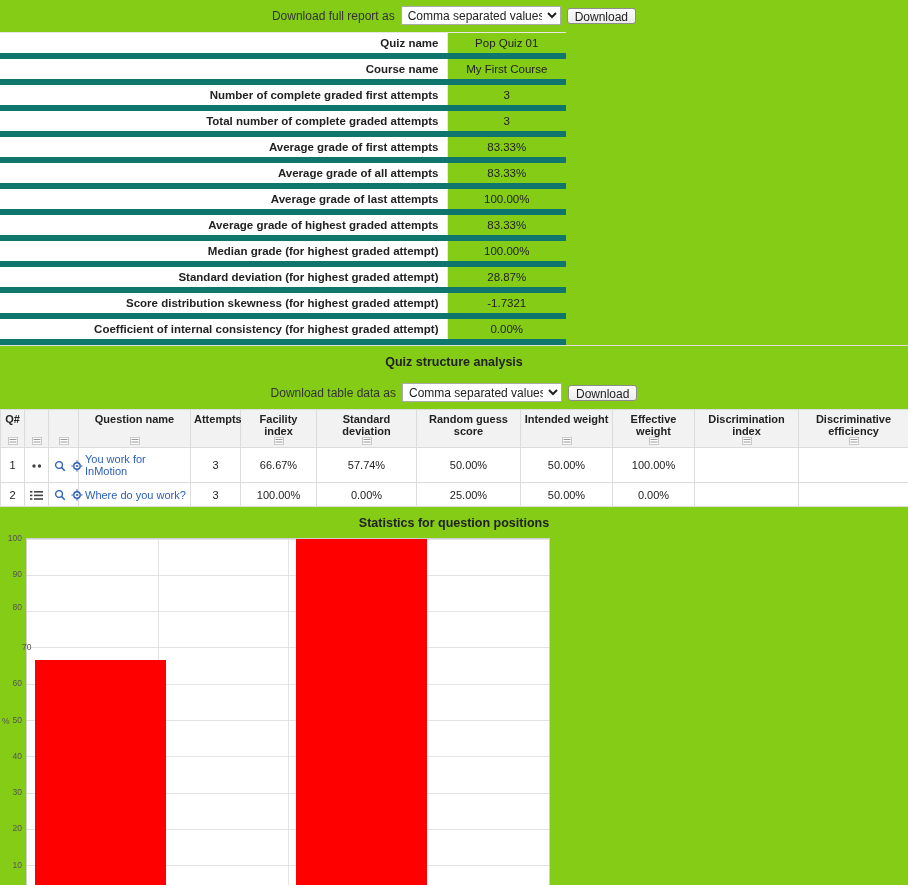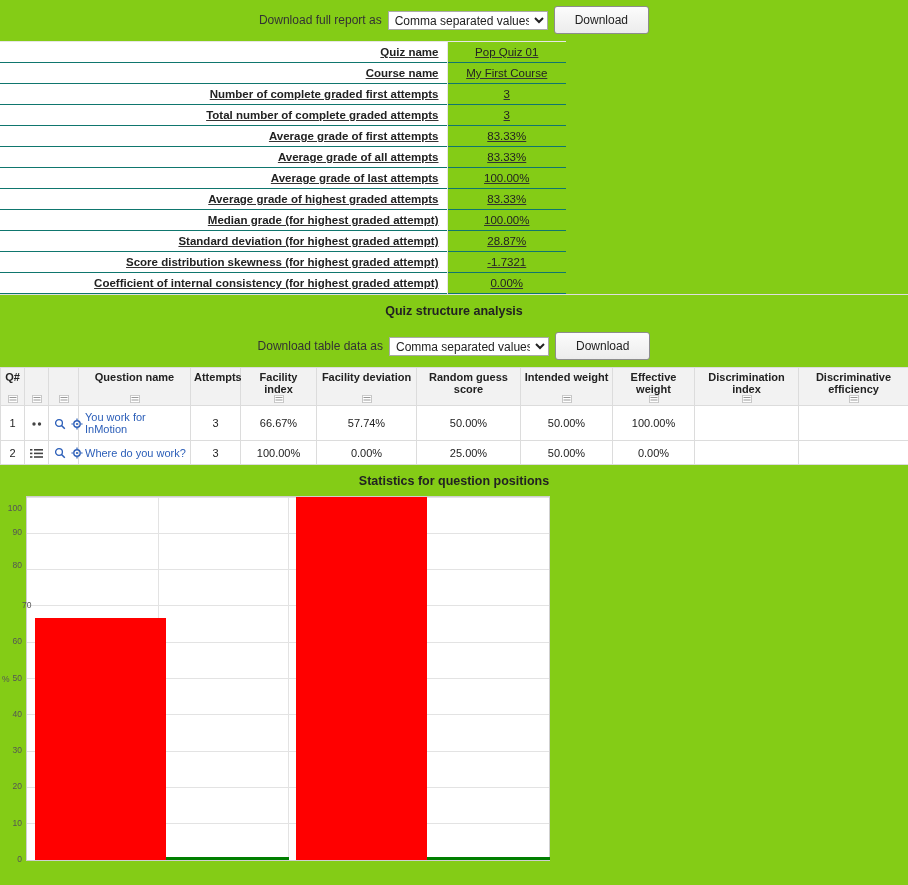--- a/index.html
+++ b/index.html
@@ -28,37 +28,37 @@
     height: 19px;
     padding: 1px 2px;
     border: 1px solid #aaa;
     background: #fff;
     color: #222;
     width: 160px;
   }
   button.dl-button {
     font-family: "Liberation Sans", sans-serif;
     font-size: 12px;
-    padding: 1px 20px;
+    padding: 1px 7px;
     border: 1px solid #8d8d8d;
     border-radius: 3px;
     background: linear-gradient(#fcfcfc, #ececec);
     color: #222;
     cursor: pointer;
-    height: 28px;
+    height: 16px;
   }
 
   
   table.overview {
     border-collapse: collapse;
     width: 566px;
     margin: 0;
     table-layout: fixed;
   }
-  table.overview tr { border-bottom: 1px solid #0f766e; text-decoration: underline; }
+  table.overview tr { border-bottom: 6px solid #0f766e; }
   table.overview th {
     width: 447px;
     text-align: right;
     padding: 4px 8px 4px 4px;
     font-weight: bold;
     font-size: 11.5px;
     color: #222;
     border-right: 1px solid #e6e6e6;
     background: #fff;
   }
@@ -313,21 +313,21 @@
         </th>
         <th class="c-facility">
           <span>Facility index</span>
           <svg class="sorticon" viewBox="0 0 9 8">
               <rect x="0" y="0" width="9" height="8" fill="#fff" stroke="#999"></rect>
               <line x1="1" y1="2.5" x2="8" y2="2.5" stroke="#999"></line>
               <line x1="1" y1="5" x2="8" y2="5" stroke="#999"></line>
             </svg>
         </th>
         <th class="c-stddev">
-          <span>Facility deviation</span>
+          <span>Standard deviation</span>
           <svg class="sorticon" viewBox="0 0 9 8">
               <rect x="0" y="0" width="9" height="8" fill="#fff" stroke="#999"></rect>
               <line x1="1" y1="2.5" x2="8" y2="2.5" stroke="#999"></line>
               <line x1="1" y1="5" x2="8" y2="5" stroke="#999"></line>
             </svg>
         </th>
         <th class="c-random">
           <span>Random guess score</span>
         </th>
         <th class="c-intended">
@@ -474,18 +474,18 @@
     <div class="ytick" style="top: 363px;">0</div>
         <div class="ytick" style="top: 326.7px;">10</div>
         <div class="ytick" style="top: 290.4px;">20</div>
         <div class="ytick" style="top: 254.1px;">30</div>
         <div class="ytick" style="top: 217.8px;">40</div>
         <div class="ytick" style="top: 181.5px;">50</div>
         <div class="ytick" style="top: 145.2px;">60</div>
         <div class="ytick" style="top: 108.9px; padding-left: 36px;">70</div>
         <div class="ytick" style="top: 69px;">80</div>
         <div class="ytick" style="top: 36.3px;">90</div>
-        <div class="ytick" style="top: 12px;">100</div>
+        <div class="ytick" style="top: 0px;">100</div>
       </div>
 
   </div>
 
 </div>
 
 </body></html>

